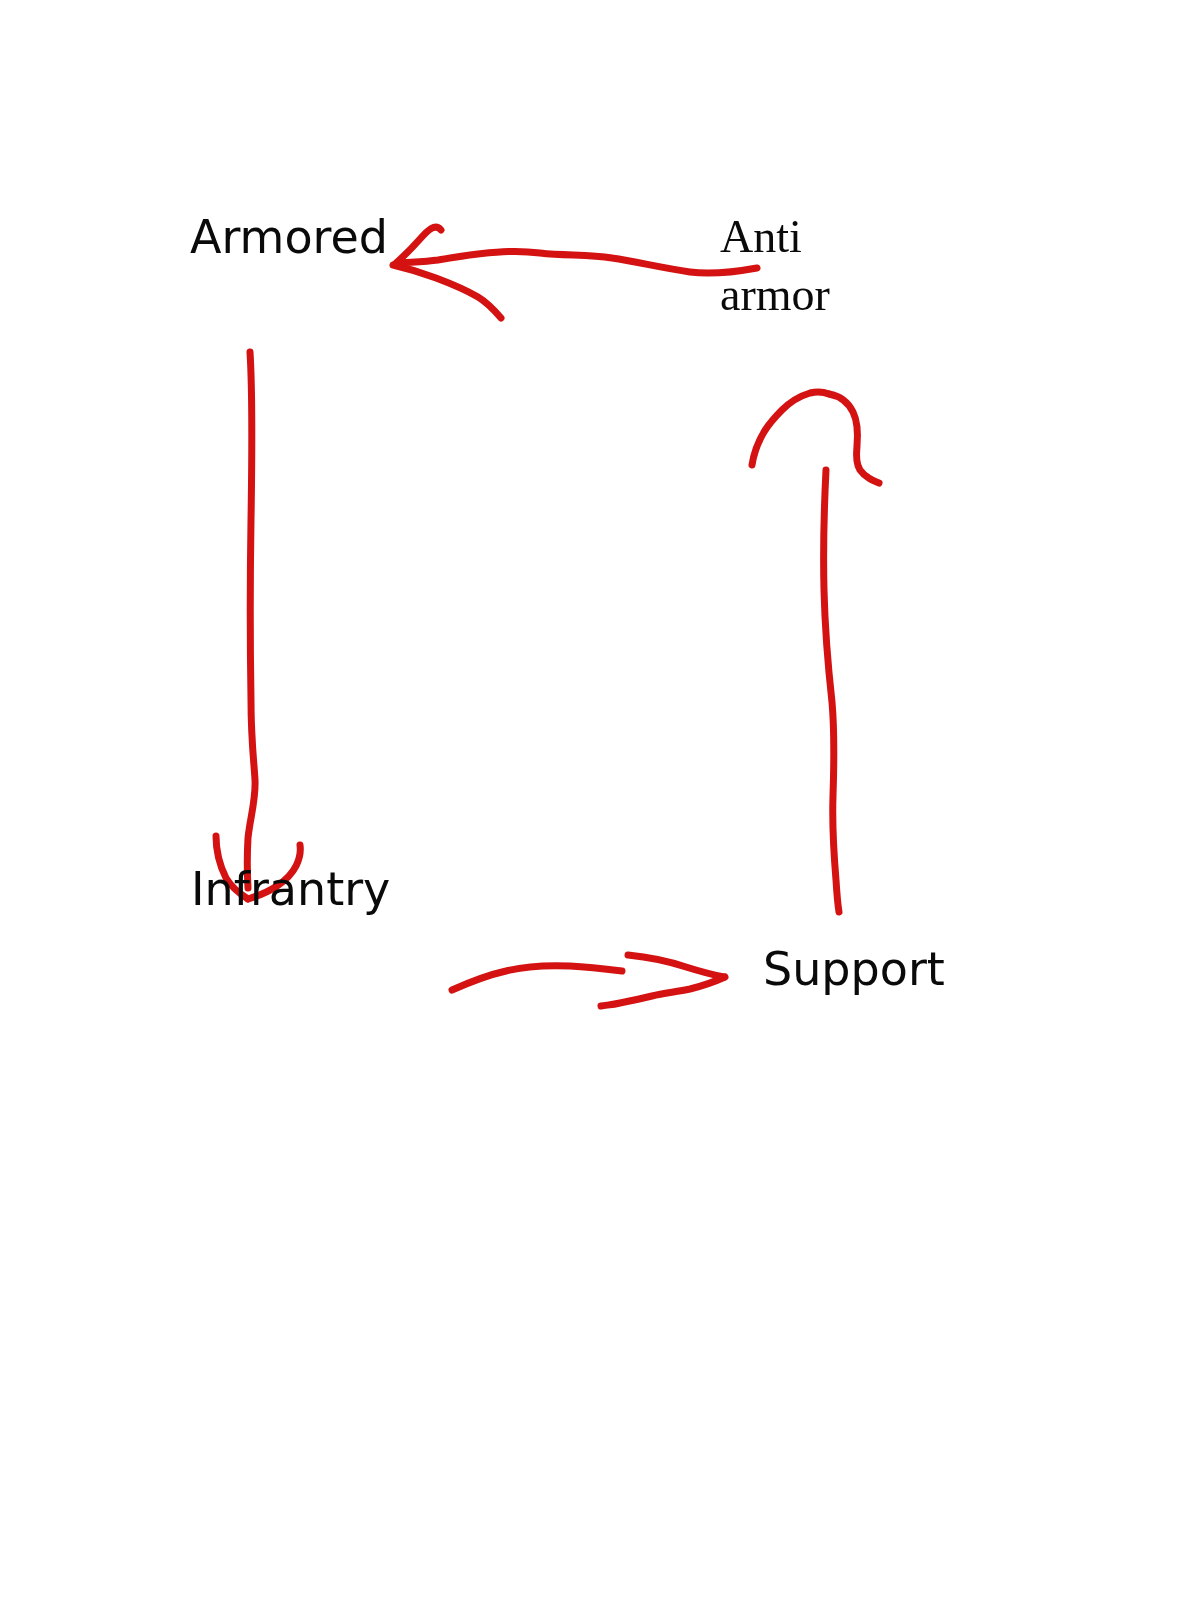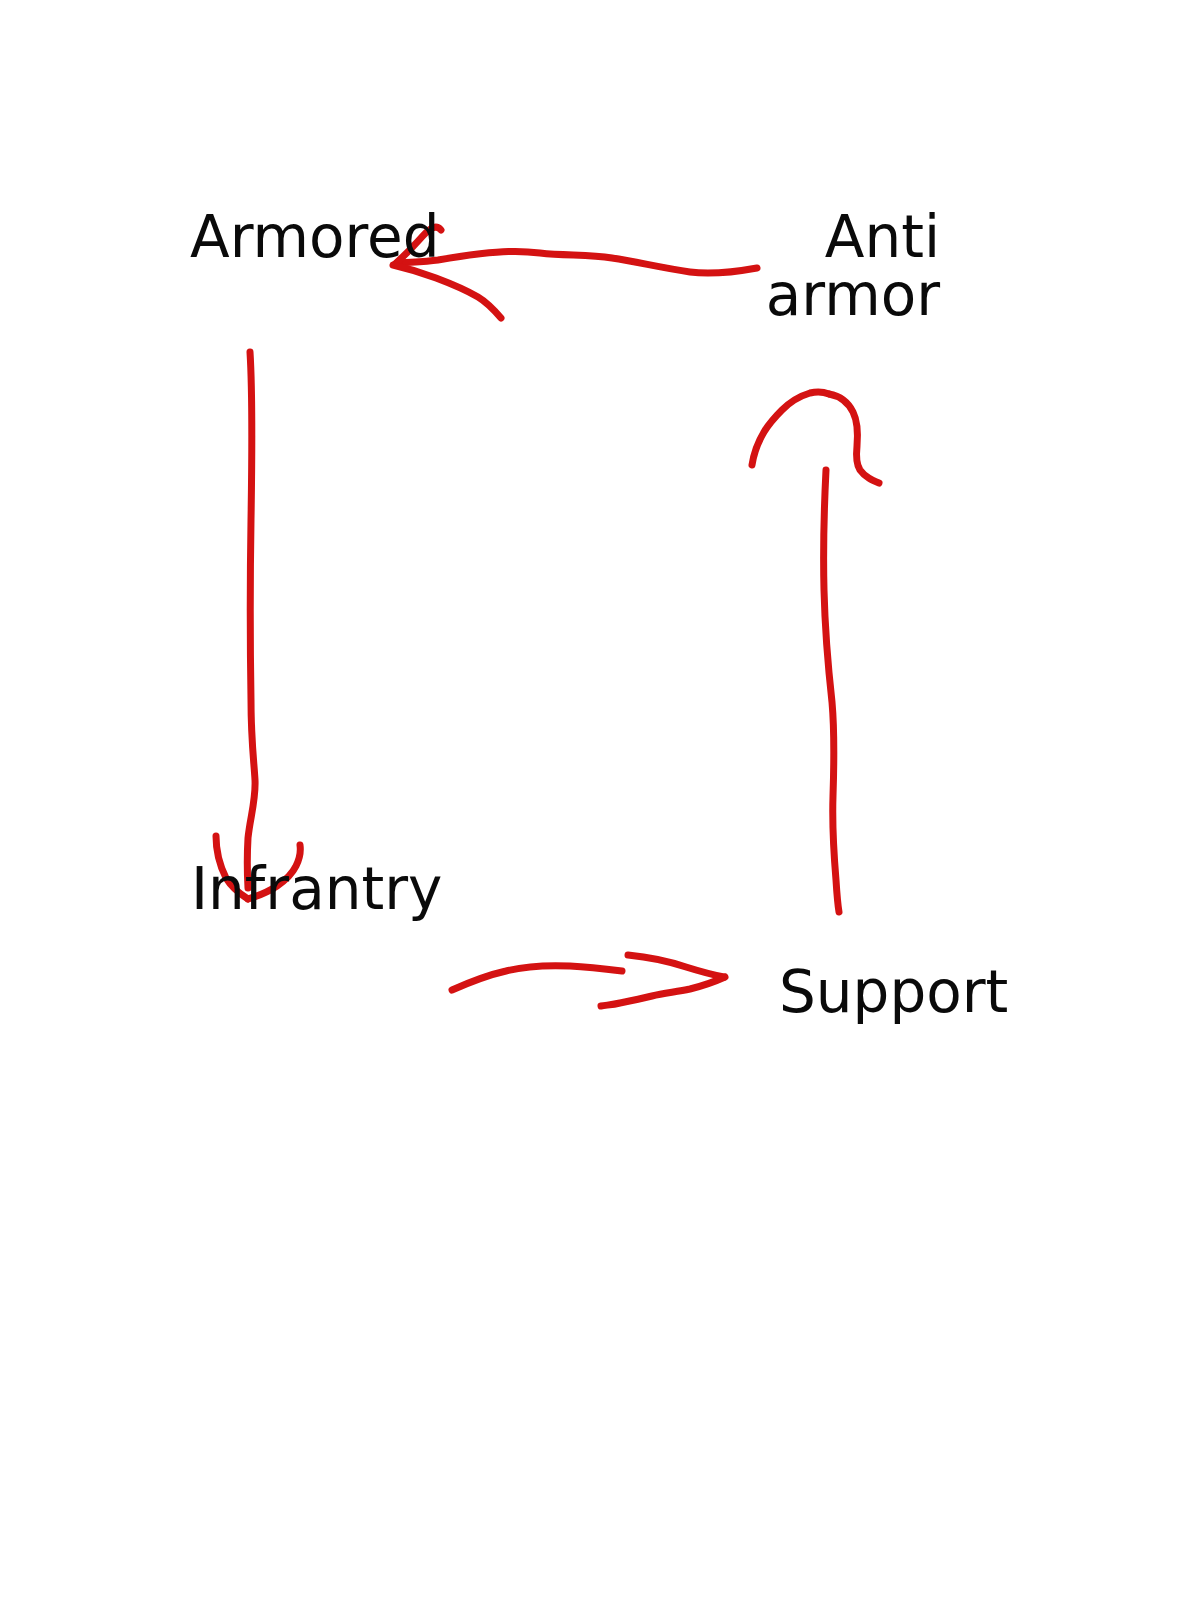--- a/index.html
+++ b/index.html
@@ -12,30 +12,30 @@
     position: relative;
     width: 1200px;
     height: 1600px;
     background: #ffffff;
     overflow: hidden;
     font-family: "DejaVu Sans", "Liberation Sans", sans-serif;
   }
   .node-label {
     position: absolute;
     color: #0a0a0a;
-    font-size: 58px;
+    font-size: 46px;
     font-weight: 400;
     line-height: 58px;
     white-space: pre-line;
     letter-spacing: 0px;
   }
   #label-armored  { left: 190px; top: 208px; }
-  #label-antiarmor{ left: 740px; top: 208px; width: 200px; text-align: right; }
+  #label-antiarmor{ left: 720px; top: 208px; width: 200px; text-align: left; font-family: Liberation Serif, serif; }
   #label-infrantry{ left: 191px; top: 860px; }
-  #label-support  { left: 779px; top: 940px; margin-top: 23px; }
+  #label-support  { left: 763px; top: 940px; }
 
   #arrows {
     position: absolute;
     left: 0; top: 0;
     width: 1200px;
     height: 1600px;
     pointer-events: none;
   }
   .stroke {
     fill: none;

